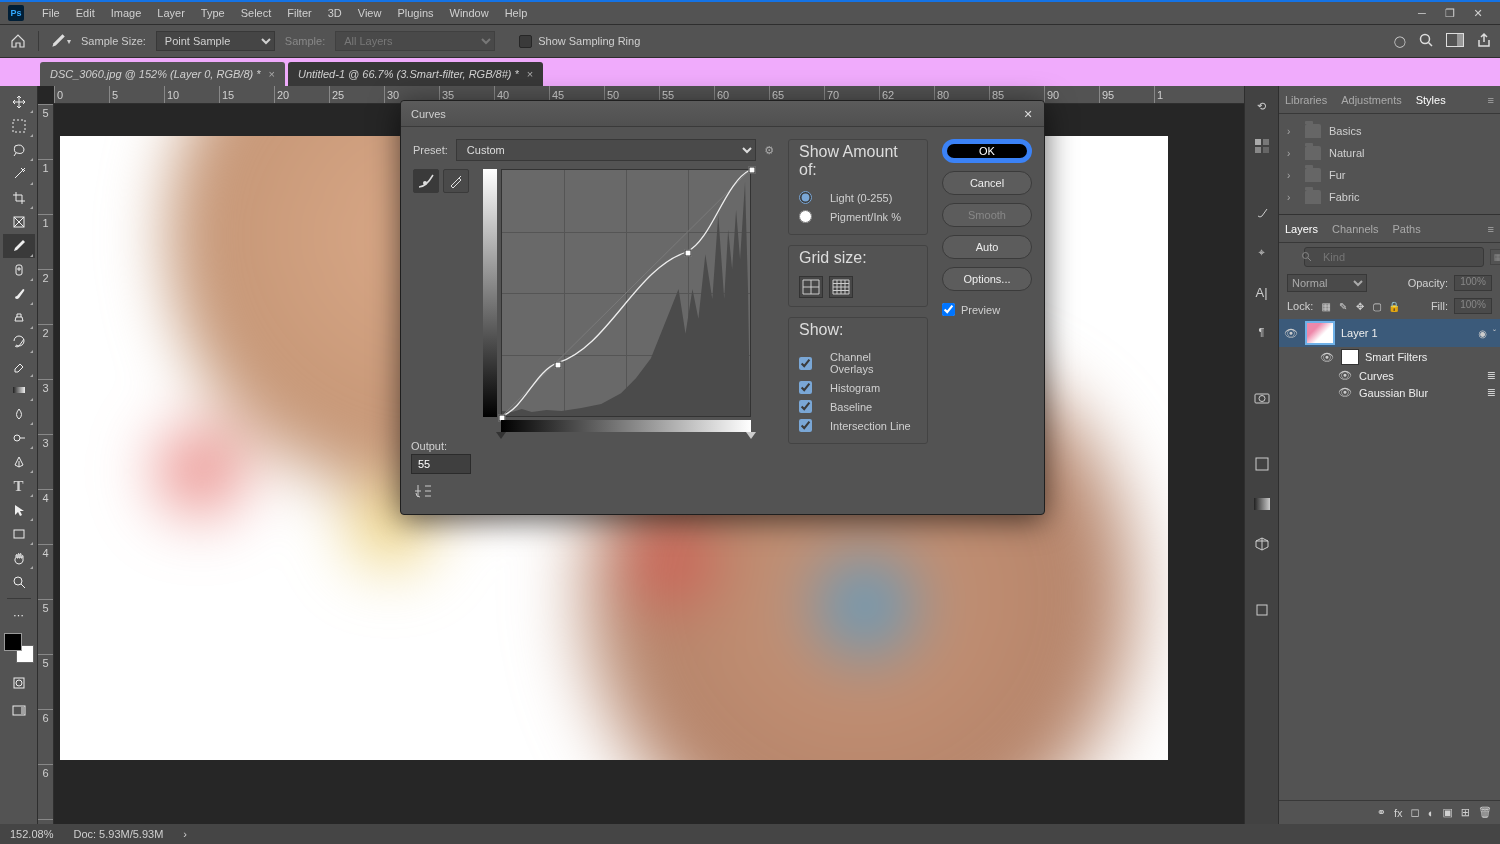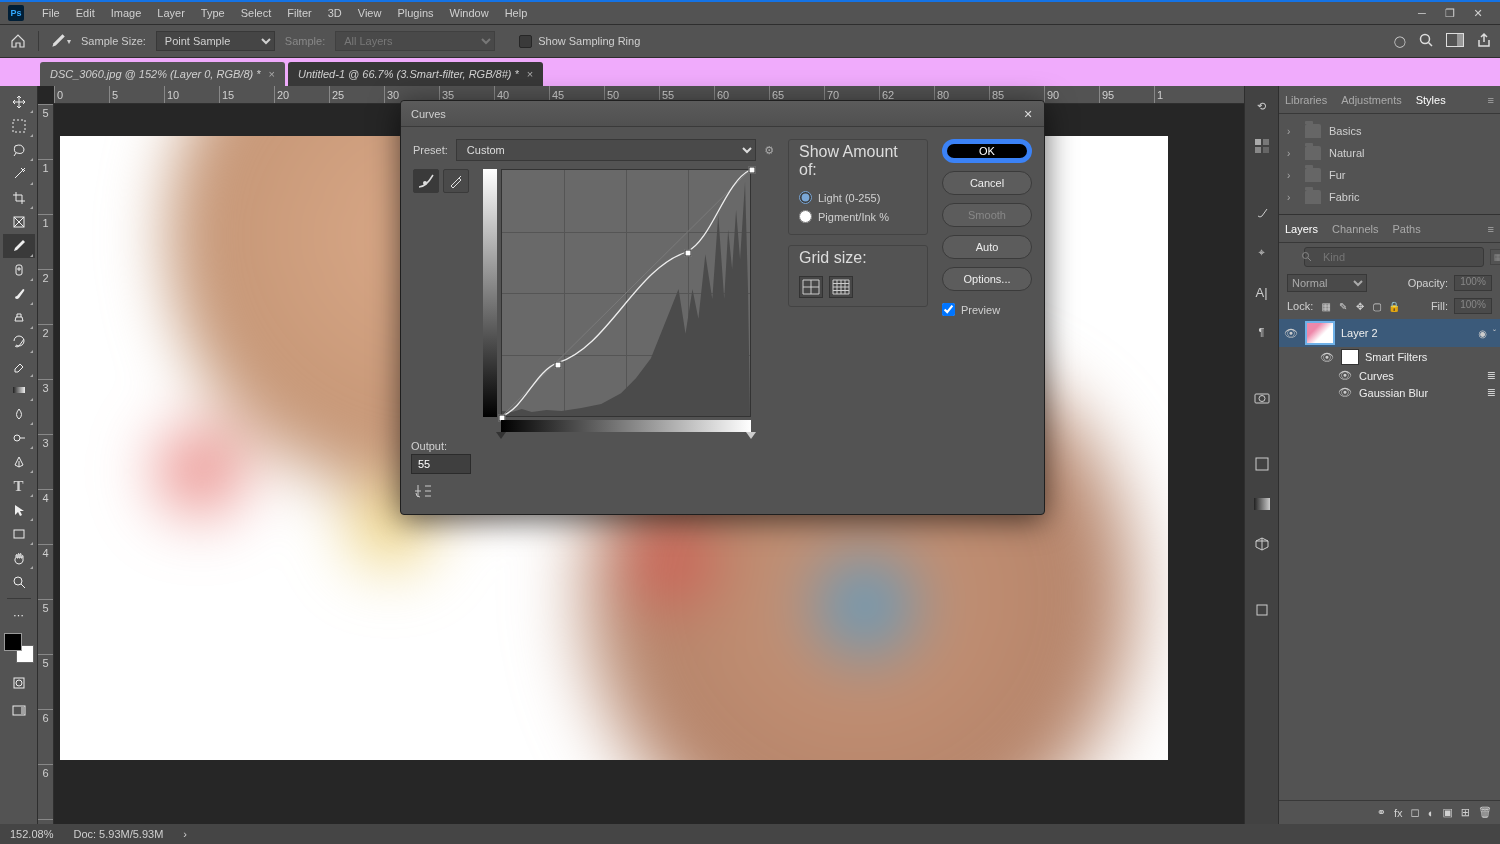--- a/index.html
+++ b/index.html
@@ -141,21 +141,21 @@
 .io-row{display:flex;gap:30px;margin-top:6px;align-items:center;}
 .io-box{display:flex;flex-direction:column;gap:2px;}
 .io-box input{width:60px;height:20px;background:#3f3f3f;border:1px solid #2b2b2b;color:#fff;padding:0 6px;}
 
 .bottom-tools-row{display:flex;align-items:center;gap:10px;margin-top:8px;}
 .eyedrops{display:flex;gap:6px;}
 .eyedrops span{width:22px;height:22px;display:flex;align-items:center;justify-content:center;border:1px solid transparent;}
 
 .dlg-mid .grp{border:1px solid #434343;border-radius:3px;padding:8px 10px;margin-bottom:10px;}
 .dlg-mid .grp .hdr{margin:-8px -10px 6px;padding:3px 10px;font-size:16px;color:#ddd;}
-.dlg-mid label{display:flex;align-items:center;gap:6px;padding:3px 0;cursor:default;}
+.dlg-mid label{display:flex;align-items:center;gap:18px;padding:3px 0;cursor:default;}
 .dlg-mid input[type=radio],.dlg-mid input[type=checkbox]{accent-color:#7aa7d6;}
 .dlg-mid .gridbtns{display:flex;gap:6px;}
 .dlg-mid .gridbtns span{width:24px;height:22px;border:1px solid #333;display:flex;align-items:center;justify-content:center;background:#474747;}
 
 .dlg-right .btn{height:24px;border-radius:12px;background:#5c5c5c;border:1px solid #3b3b3b;display:flex;align-items:center;justify-content:center;color:#eee;}
 .dlg-right .btn.primary{background:#000000;border:5px solid #3b82f6;color:#fff;font-weight:500;}
 .dlg-right .btn.disabled{color:#888;}
 .dlg-right label{display:flex;align-items:center;gap:6px;margin-top:4px;}
 
 svg { overflow: visible; }
@@ -601,21 +601,21 @@
           <span>🔒</span>
         </div>
         <span style="flex:1"></span>
         <span>Fill:</span>
         <span class="val-box">100%</span>
       </div>
       <div class="layer-tree">
         <div class="layer-row sel">
           <span class="eye">👁</span>
           <div class="thumb" style="background:linear-gradient(135deg,#e8a 30%,#fff 60%);"></div>
-          <span class="name">Layer 2</span>
+          <span class="name">Layer 1</span>
           <span class="fx">◉</span>
           <span style="font-size:9px;">ˇ</span>
         </div>
         <div class="layer-row sub">
           <span class="eye">👁</span>
           <div class="mini-thumb"></div>
           <span class="name">Smart Filters</span>
         </div>
         <div class="layer-row sub2">
           <span class="eye">👁</span>
@@ -743,20 +743,39 @@
                 <path d="M0 0 H16 M0 7 H16 M0 14 H16 M0 0 V14 M8 0 V14 M16 0 V14" stroke="#ccc"></path>
               </svg>
             </span>
           <span>
               <svg width="16" height="14">
                 <path d="M0 0 H16 M0 3.5 H16 M0 7 H16 M0 10.5 H16 M0 14 H16 M0 0 V14 M4 0 V14 M8 0 V14 M12 0 V14 M16 0 V14" stroke="#ccc"></path>
               </svg>
             </span>
         </div>
       </div>
+      <div class="grp">
+        <div class="hdr">Show:</div>
+        <label>
+            <input type="checkbox" checked="" style="">
+            <span>Channel Overlays</span>
+          </label>
+        <label>
+            <input type="checkbox" checked="" style="">
+            <span>Histogram</span>
+          </label>
+        <label>
+            <input type="checkbox" checked="" style="">
+            <span>Baseline</span>
+          </label>
+        <label>
+            <input type="checkbox" checked="" style="">
+            <span>Intersection Line</span>
+          </label>
+      </div>
     </div>
 
     <div class="dlg-right">
       <div class="btn primary">OK</div>
       <div class="btn">Cancel</div>
       <div class="btn disabled">Smooth</div>
       <div class="btn">Auto</div>
       <div class="btn">Options...</div>
       <label>
           <input type="checkbox" checked="" style="">

